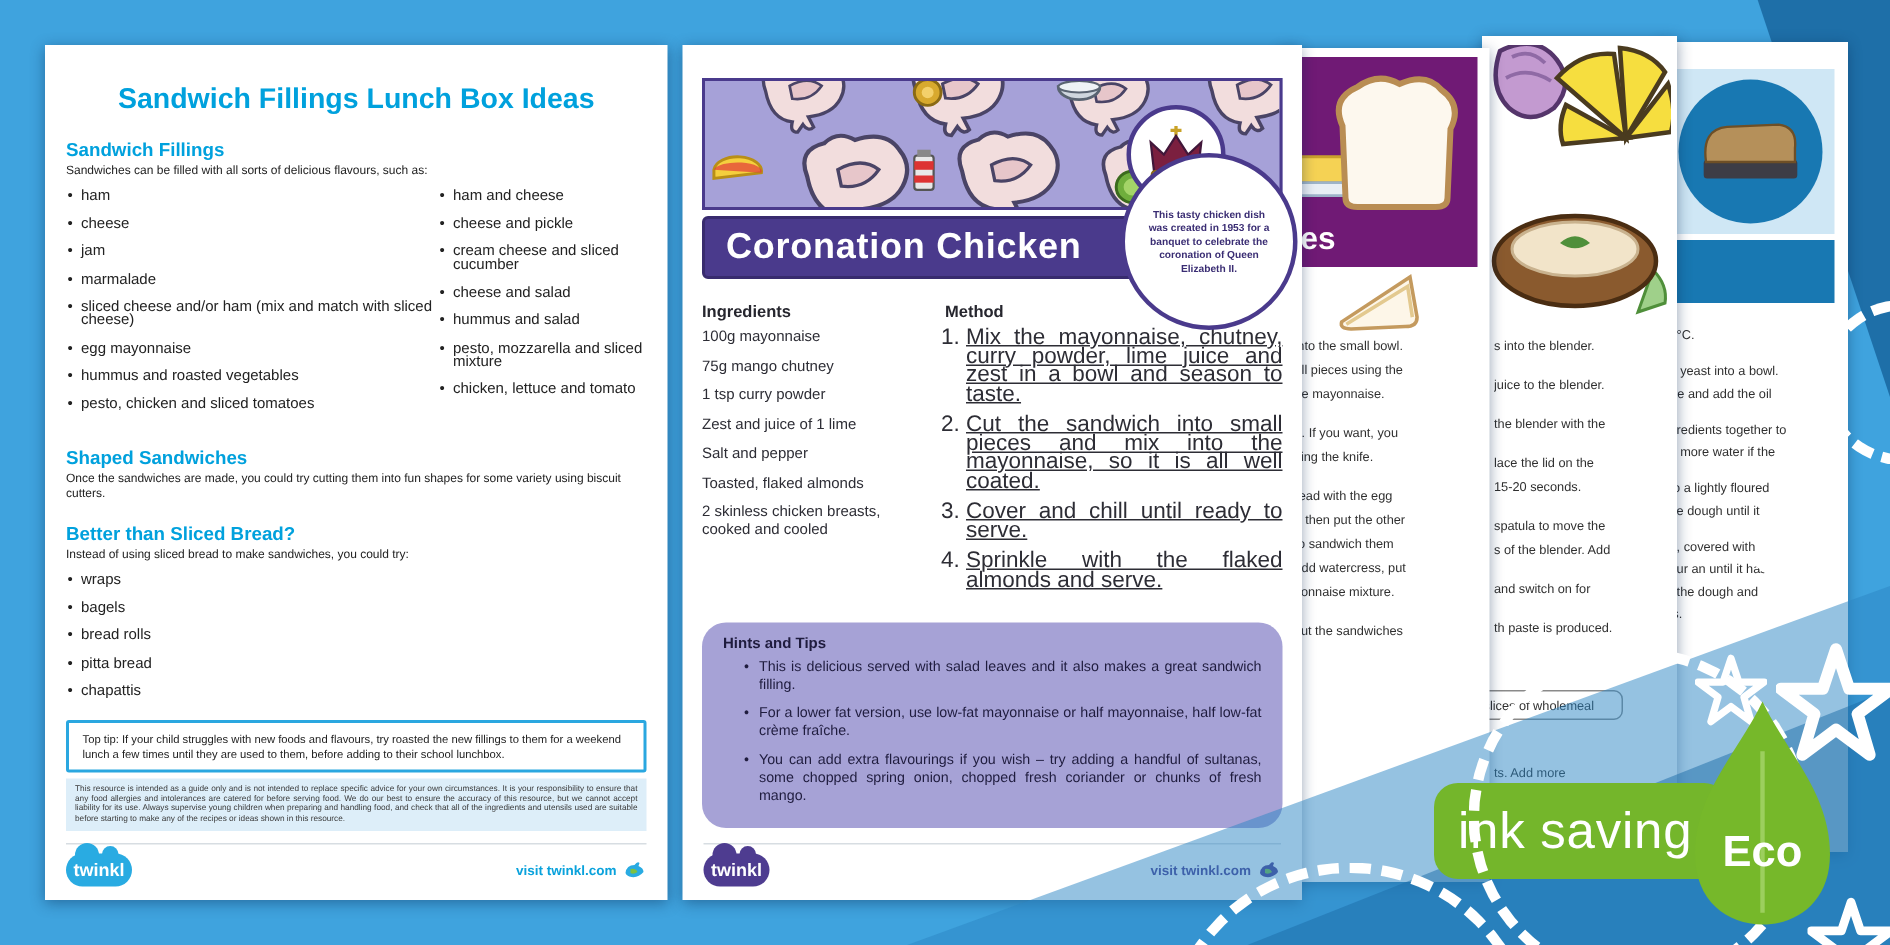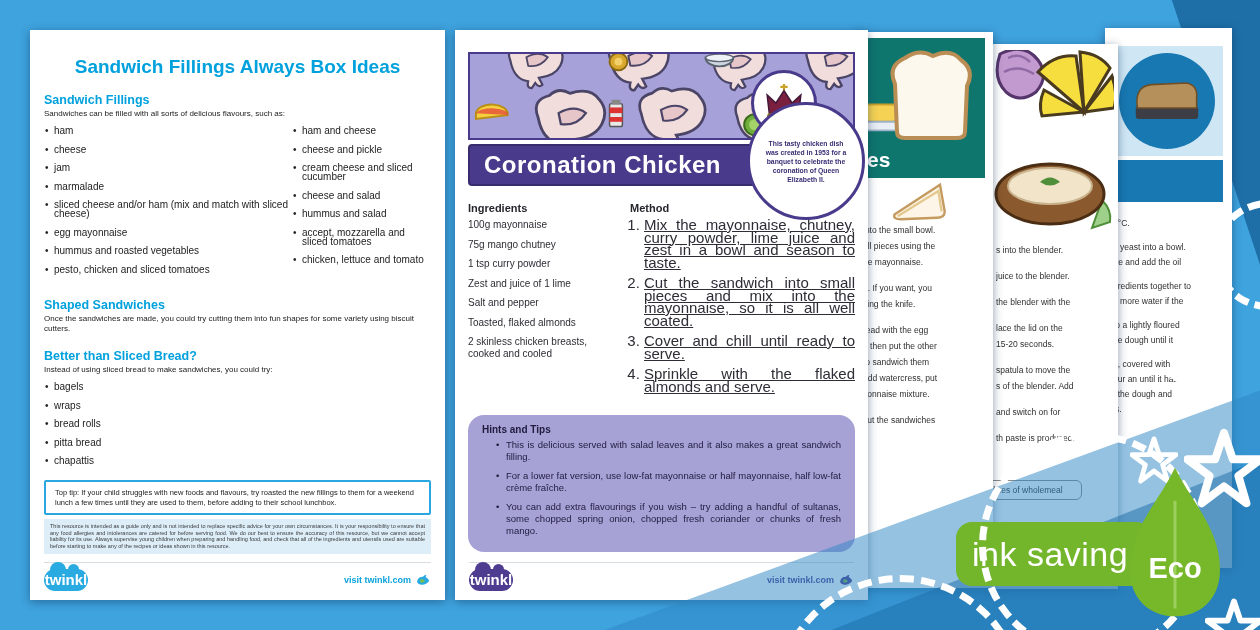--- a/index.html
+++ b/index.html
@@ -24,41 +24,41 @@
   .ink-band { position:absolute; left:956px; top:522px; width:196px; height:64px; background:#74b62b; border-radius:16px; z-index:9; color:#fff; font-size:34px; line-height:64px; padding-left:16px; letter-spacing:.5px; }
   .eco-leaf { position:absolute; left:1130px; top:466px; width:90px; height:152px; z-index:11; }
   .eco-leaf svg { position:absolute; inset:0; width:100%; height:100%; }
   .eco-leaf span { position:absolute; left:0; right:0; top:86px; text-align:center; color:#fff; font-weight:bold; font-size:29px; }
 
   
   .page { position:absolute; background:#fff; box-shadow:0 2px 9px rgba(8,40,80,.45); }
   #page1 { left:30px; top:30px; width:415px; height:570px; z-index:5; }
   #page2 { left:455px; top:30px; width:413px; height:570px; z-index:6; }
   #page3 { left:853px; top:32px; width:140px; height:556px; z-index:4; }
-  #page4 { left:988px; top:44px; width:130px; height:545px; z-index:3; }
+  #page4 { left:988px; top:24px; width:130px; height:545px; z-index:3; }
   #page5 { left:1105px; top:28px; width:127px; height:540px; z-index:2; }
 
   
   #page1 .p1-inner { padding:26px 14px 0; }
   .p1-title { text-align:center; color:#00a1dd; font-size:19px; font-weight:bold; }
   .h2 { color:#00a1dd; font-size:12.5px; font-weight:bold; margin-top:15px; margin-bottom:2px; }
   .p-body { font-size:8px; color:#222; line-height:10px; }
   .cols { display:flex; margin-top:7px; }
   .col-a { width:248px; }
   .col-b { flex:1; }
   ul.blist { list-style:none; }
   ul.blist li { position:relative; font-size:10px; color:#222; line-height:9px; padding-left:10px; margin-bottom:9.5px; }
   ul.blist li::before { content:"•"; position:absolute; left:1px; top:0; }
   .tipbox { margin-top:15px; border:2px solid #2aa7e0; border-radius:2px; padding:6px 9px; font-size:7.5px; line-height:9.5px; color:#222; }
   .p1-disclaimer { position:absolute; left:14px; right:14px; bottom:46px; background:#ddeef9; padding:4px 6px; font-size:5.5px; line-height:6.8px; color:#3a3a3a; text-align:justify; }
   .pfooter { position:absolute; left:14px; right:14px; bottom:8px; height:30px; border-top:1px solid #d7dde2; display:flex; align-items:center; justify-content:space-between; padding-top:4px; }
   .cloud { position:relative; width:44px; height:22px; border-radius:11px; }
   .cloud::before { content:""; position:absolute; left:6px; top:-7px; width:16px; height:16px; border-radius:50%; background:inherit; }
   .cloud::after { content:""; position:absolute; right:9px; top:-5px; width:11px; height:11px; border-radius:50%; background:inherit; }
-  .cloud span { position:absolute; inset:0; display:flex; align-items:center; justify-content:center; color:#fff; font-weight:bold; font-size:15px; }
+  .cloud span { position:absolute; inset:0; display:flex; align-items:center; justify-content:center; color:#fff; font-weight:bold; font-size:12px; }
   .visit { display:flex; align-items:center; gap:4px; font-weight:bold; font-size:9px; }
 
   
   .banner { position:relative; margin:22px 13px 0; height:88px; background:#a6a1d8; border:2px solid #4a3a8c; overflow:hidden; }
   .banner svg.scene { position:absolute; inset:0; width:100%; height:100%; }
   .titlebar { margin:4px 13px 0; height:42px; background:#4a3a8c; border:2px solid #382b6e; border-radius:4px; color:#fff; font-weight:bold; font-size:24px; line-height:38px; padding-left:14px; letter-spacing:.5px; }
   .crown-circle { position:absolute; left:296px; top:40px; width:66px; height:66px; background:#fff; border:3px solid #4a3a8c; border-radius:50%; z-index:2; display:flex; align-items:center; justify-content:center; }
   .fact-bubble { position:absolute; left:292px; top:72px; width:118px; height:118px; background:#fff; border:3px solid #4a3a8c; border-radius:50%; z-index:3; display:flex; align-items:center; justify-content:center; text-align:center; padding:14px 12px; font-size:6.8px; font-weight:bold; line-height:9px; color:#3a2d73; }
   .rcols { display:flex; gap:14px; margin:16px 13px 0; }
   .ing-col { width:148px; flex:none; }
@@ -71,21 +71,21 @@
   .hints { position:absolute; left:13px; right:13px; top:385px; height:137px; background:#a6a2d6; border-radius:16px; padding:9px 14px; }
   .hints .rhead { color:#1f1c3e; margin-bottom:4px; font-size:10px; }
   .hints ul { list-style:none; margin-left:14px; }
   .hints li { position:relative; font-size:9.5px; color:#1f1c3e; line-height:12px; padding-left:10px; margin-bottom:7px; text-align:justify; }
   .hints li::before { content:"•"; position:absolute; left:0; top:0; }
 
   
   .frag-wrap { position:absolute; }
   .frag-group { margin-bottom:10px; }
   .frag { font-size:8.5px; color:#2f2f2f; line-height:16px; white-space:nowrap; overflow:hidden; }
-  #page3 .hdr-box { position:absolute; left:8px; top:6px; width:124px; height:140px; background:#0f766e; }
+  #page3 .hdr-box { position:absolute; left:8px; top:6px; width:124px; height:140px; background:#701a75; }
   #page3 .title-frag { position:absolute; left:6px; bottom:6px; color:#fff; font-weight:bold; font-size:21px; }
   #page3 .bread-slice { position:absolute; left:20px; top:8px; width:100px; height:100px; }
   #page3 .butter { position:absolute; left:0px; top:58px; width:48px; height:40px; }
   #page3 .tri { position:absolute; left:28px; top:148px; width:96px; height:44px; }
   #page3 .frag-wrap { left:10px; right:2px; top:190px; }
   #page4 .hdr-art { position:absolute; left:4px; top:6px; width:122px; height:182px; }
   #page4 .frag-wrap { left:8px; right:2px; top:198px; }
   #page4 .boxed { position:absolute; left:-12px; top:436px; width:106px; border:1.5px solid #8a8a8a; border-radius:6px; padding:4px 6px 4px 12px; font-size:8.5px; color:#2f2f2f; white-space:nowrap; overflow:hidden; }
   #page4 .below { position:absolute; left:8px; top:482px; }
   #page4 .below .frag { line-height:18px; }
@@ -111,21 +111,21 @@
     </g>
   </defs>
 </svg>
 
 <div class="canvas">
 
   <div class="wedge-tr"></div>
 
   <div class="page" id="page1">
     <div class="p1-inner">
-      <div class="p1-title">Sandwich Fillings Always Box Ideas</div>
+      <div class="p1-title">Sandwich Fillings Lunch Box Ideas</div>
 
       <div class="h2">Sandwich Fillings</div>
       <div class="p-body">Sandwiches can be filled with all sorts of delicious flavours, such as:</div>
 
       <div class="cols">
         <ul class="blist col-a">
           <li>ham</li>
           <li>cheese</li>
           <li>jam</li>
           <li>marmalade</li>
@@ -133,33 +133,33 @@
           <li>egg mayonnaise</li>
           <li>hummus and roasted vegetables</li>
           <li>pesto, chicken and sliced tomatoes</li>
         </ul>
         <ul class="blist col-b">
           <li>ham and cheese</li>
           <li>cheese and pickle</li>
           <li>cream cheese and sliced cucumber</li>
           <li>cheese and salad</li>
           <li>hummus and salad</li>
-          <li>accept, mozzarella and sliced tomatoes</li>
+          <li>pesto, mozzarella and sliced mixture</li>
           <li>chicken, lettuce and tomato</li>
         </ul>
       </div>
 
       <div class="h2">Shaped Sandwiches</div>
       <div class="p-body">Once the sandwiches are made, you could try cutting them into fun shapes for some variety using biscuit cutters.</div>
 
       <div class="h2">Better than Sliced Bread?</div>
       <div class="p-body">Instead of using sliced bread to make sandwiches, you could try:</div>
       <ul class="blist" style="margin-top:7px">
+        <li>wraps</li>
         <li>bagels</li>
-        <li>wraps</li>
         <li>bread rolls</li>
         <li>pitta bread</li>
         <li>chapattis</li>
       </ul>
 
       <div class="tipbox">Top tip: If your child struggles with new foods and flavours, try roasted the new fillings to them for a weekend lunch a few times until they are used to them, before adding to their school lunchbox.</div>
     </div>
 
     <div class="p1-disclaimer">This resource is intended as a guide only and is not intended to replace specific advice for your own circumstances. It is your responsibility to ensure that any food allergies and intolerances are catered for before serving food. We do our best to ensure the accuracy of this resource, but we cannot accept liability for its use. Always supervise young children when preparing and handling food, and check that all of the ingredients and utensils used are suitable before starting to make any of the recipes or ideas shown in this resource.</div>
 

